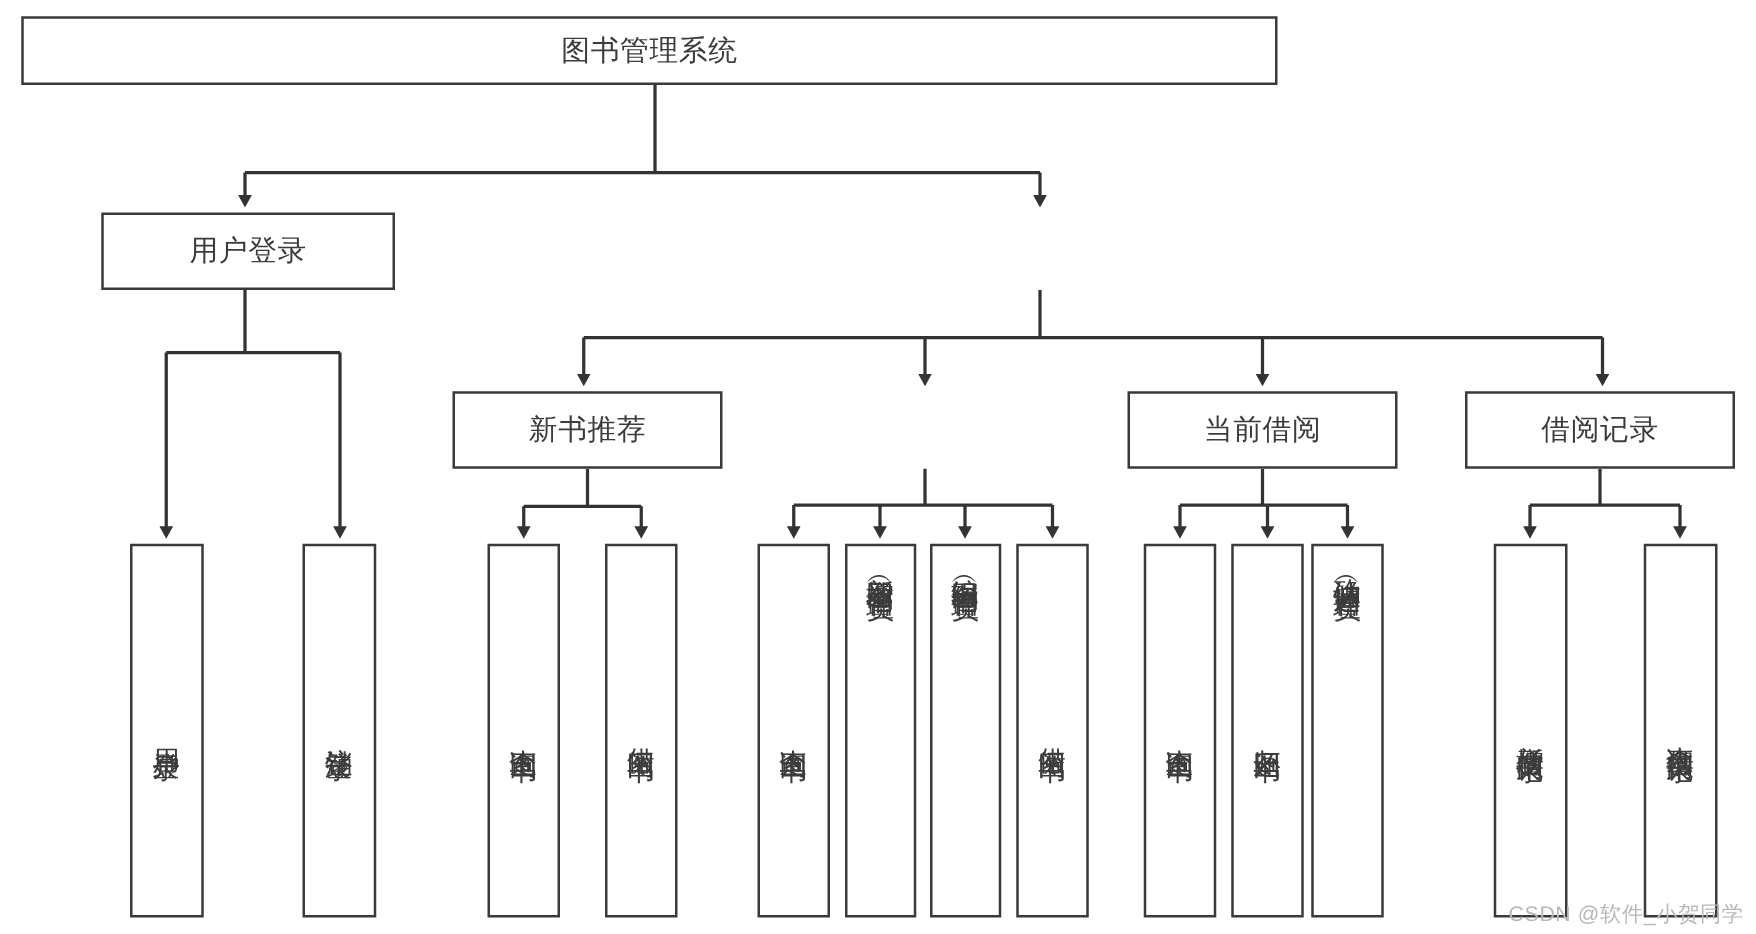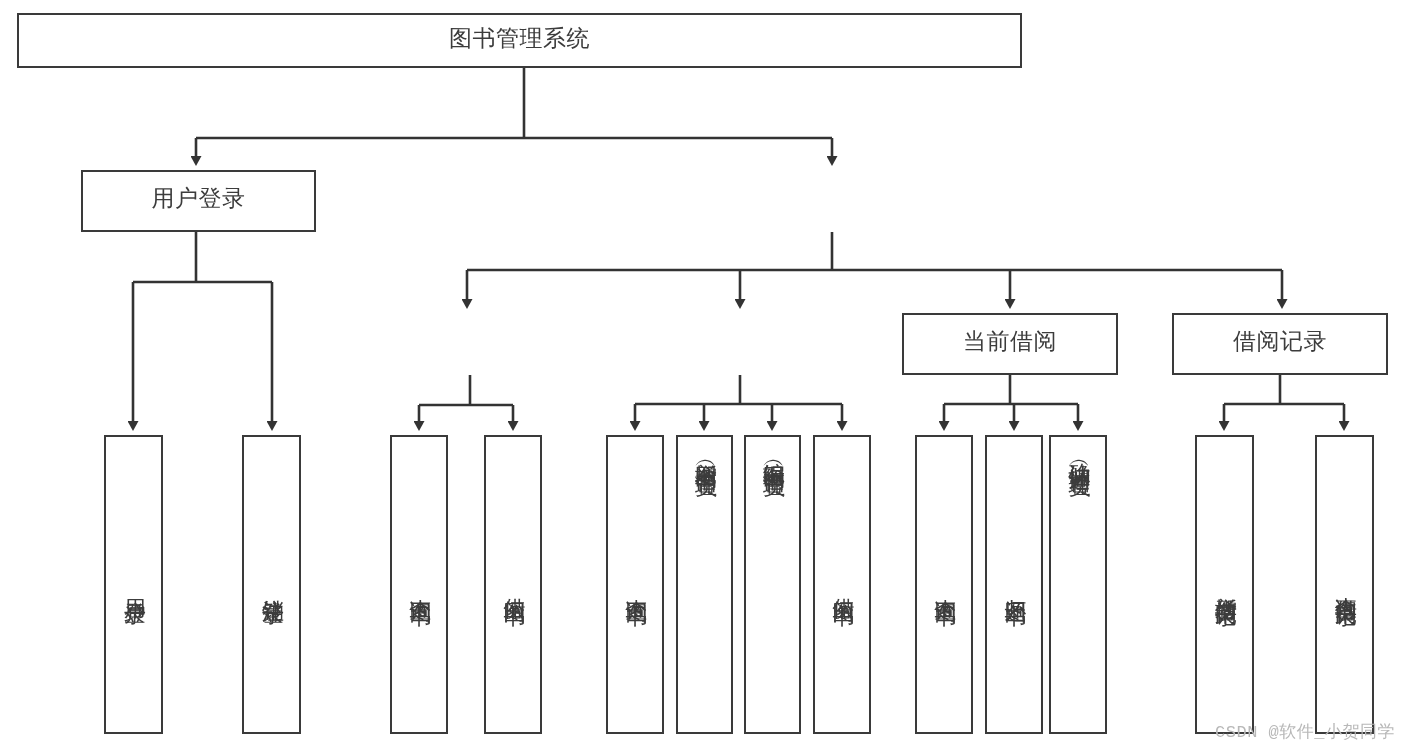--- a/index.html
+++ b/index.html
@@ -9,21 +9,20 @@
   }
   body {
     font-family: "Liberation Sans", "DejaVu Sans", sans-serif;
   }
   #canvas {
     position: relative;
     width: 1405px;
     height: 747px;
     background: #ffffff;
     overflow: hidden;
-    font-family: Liberation Mono, monospace;
   }
   svg.edges {
     position: absolute;
     left: 0;
     top: 0;
     width: 1405px;
     height: 747px;
     pointer-events: none;
   }
   .node {
@@ -135,20 +134,23 @@
   </svg>
 
   <div class="node horiz root" style="left:17px; top:13px; width:1005px; height:55px;">
     <span class="node-label">图书管理系统</span>
   </div>
 
   <div class="node horiz" style="left:81px; top:170px; width:235px; height:62px;">
     <span class="node-label">用户登录</span>
   </div>
 
+  <div class="node horiz" style="left:362px; top:313px; width:216px; height:62px;">
+    <span class="node-label">新书推荐</span>
+  </div>
   <div class="node horiz" style="left:902px; top:313px; width:216px; height:62px;">
     <span class="node-label">当前借阅</span>
   </div>
   <div class="node horiz" style="left:1172px; top:313px; width:216px; height:62px;">
     <span class="node-label">借阅记录</span>
   </div>
 
   <div class="node leaf short" style="left:104px; top:435px; width:59px; height:299px;">
     <span class="node-label">用户登录</span>
   </div>

